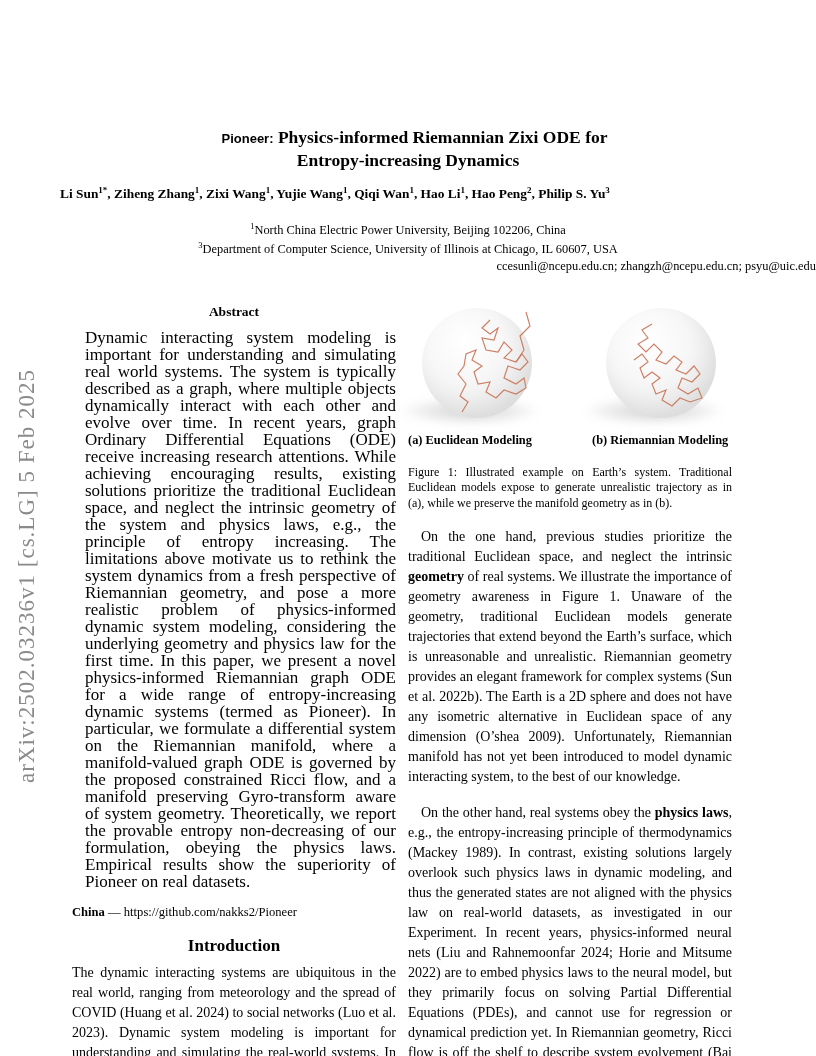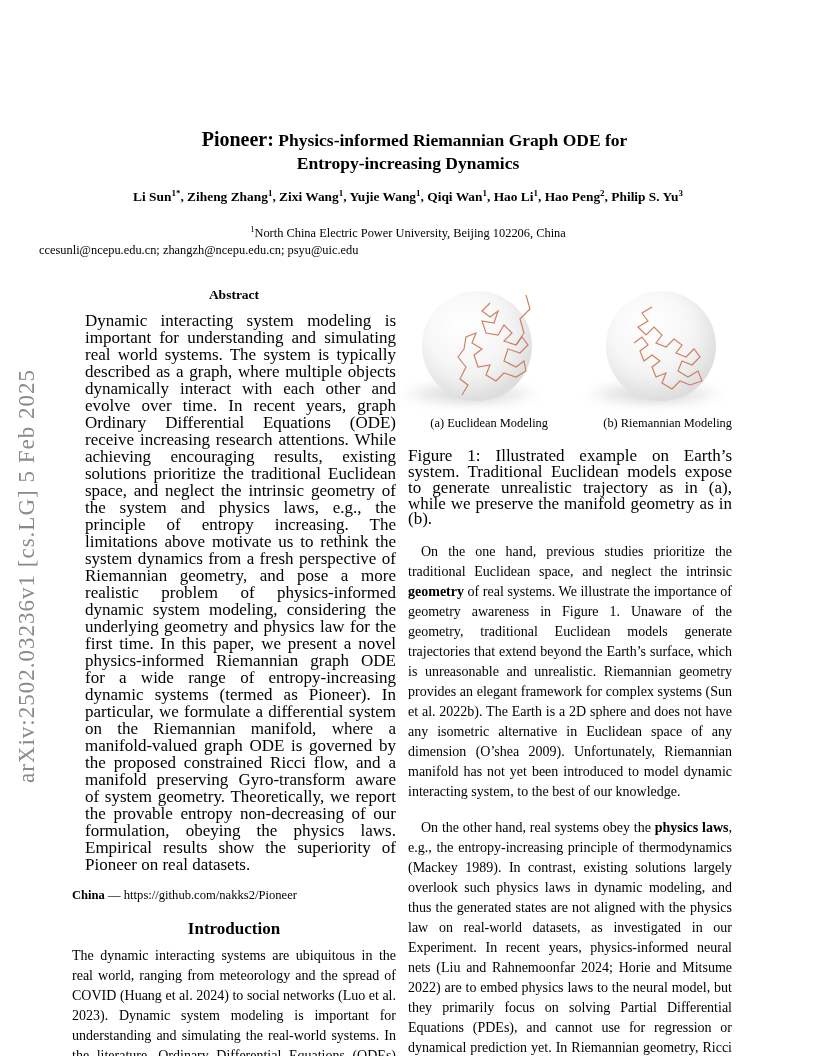--- a/index.html
+++ b/index.html
@@ -6,78 +6,79 @@
   .page{position:relative;width:816px;height:1056px;background:#ffffff;overflow:hidden;
         font-family:"Liberation Serif",serif;color:#000;}
   
   .watermark{position:absolute;top:283px;left:14px;height:500px;
              writing-mode:vertical-rl;transform:rotate(180deg);
              font-family:"Liberation Serif",serif;font-size:23px;color:#8a8a8a;
              letter-spacing:1px;white-space:nowrap;}
   
   .titleblock{margin:126px 90px 0;text-align:center;font-weight:bold;
               font-size:17.5px;line-height:1.32;}
-  .title-mono{font-family:Liberation Serif, serif;font-size:20px;margin-left:13px;}
-  .authors{margin:13px 60px 16px;text-align:center;font-weight:bold;font-size:13.4px;}
+  .title-mono{font-family:Liberation Sans, sans-serif;font-size:13px;margin-left:13px;}
+  .authors{margin:13px 60px 16px;text-align:left;font-weight:bold;font-size:13.4px;}
   .authors sup{font-weight:bold;font-size:9px;}
   .affils{margin-top:6px;text-align:center;font-size:12.4px;line-height:15.6px;}
   .affils sup{font-size:8.5px;}
-  .emails{text-align:left;font-size:12.4px;margin-top:1px;padding-left:39px;}
+  .emails{text-align:right;font-size:12.4px;margin-top:1px;padding-left:39px;}
   
   .columns{display:flex;gap:12px;padding:0 72px;margin-top:27px;}
   .col{width:324px;}
   
   .abs-heading{text-align:center;font-weight:bold;font-size:13.5px;margin:2px 0 9px;}
   .abs-text{padding-left:13px;font-size:17px;line-height:17px;text-align:justify;
             hyphens:auto;-webkit-hyphens:auto;}
   .code-line{margin-top:15px;padding-left:0;font-size:12.6px;}
   .code-line b{font-weight:bold;}
   .sec-heading{text-align:center;font-weight:bold;font-size:17px;margin:16px 0 7px;}
   .body-par{font-size:14px;line-height:20px;text-align:justify;margin:0;
             hyphens:auto;-webkit-hyphens:auto;}
   .indent{text-indent:13px;}
   .footnote{margin-top:10px;}
   .fn-rule{width:81px;border-top:1.3px solid #444;margin-bottom:5px;}
   .fn-text{font-size:11.2px;line-height:13.8px;text-align:justify;}
   .fn-first{text-indent:16px;}
   .fn-text sup{font-size:7.5px;}
   
   .fig-row{display:flex;justify-content:center;gap:44px;margin-top:4px;}
-  .sphere-block{width:140px;text-align:right;}
+  .sphere-block{width:140px;text-align:left;font-weight:bold;}
   .sphere-wrap{position:relative;width:112px;height:118px;margin:0 auto;}
   .sphere-shadow{position:absolute;left:-20px;bottom:0px;width:136px;height:26px;
     border-radius:50%;
     background:radial-gradient(ellipse at center,rgba(95,95,95,0.30) 0%,rgba(120,120,120,0.12) 52%,rgba(0,0,0,0) 74%);
     filter:blur(4px);z-index:0;}
   .sphere{position:absolute;left:0;top:2px;width:110px;height:110px;border-radius:50%;
     background:radial-gradient(circle at 38% 30%, #ffffff 0%, #f7f7f7 38%, #ececec 68%, #dddddd 96%);
     box-shadow:inset -8px -12px 20px rgba(0,0,0,0.05);z-index:1;}
   .traj-svg{position:absolute;left:0;top:0;width:116px;height:120px;z-index:2;overflow:visible;}
   .traj{fill:none;stroke:#c97457;stroke-width:1.15;stroke-linejoin:miter;opacity:0.92;}
   .subcap{font-size:12.4px;margin-top:9px;}
-  .fig-caption{margin-top:17px;font-size:17px;line-height:15.8px;text-align:justify;}
+  .fig-caption{margin-top:17px;font-size:12px;line-height:15.8px;text-align:justify;}
   .rc-par{margin-top:15px;}
   .rc-par + .rc-par{margin-top:16px;}
 </style>
 </head>
 <body>
 
 <div class="page">
 
   <div class="watermark">arXiv:2502.03236v1  [cs.LG]  5 Feb 2025</div>
 
   <div class="titleblock">
-    <span class="title-mono">Pioneer:</span><span> Physics-informed Riemannian Graph ODE for</span><br>
+    <span class="title-mono">Pioneer:</span><span> Physics-informed Riemannian Zixi ODE for</span><br>
     <span>Entropy-increasing Dynamics</span>
   </div>
 
   <div class="authors"><span>Li Sun</span><sup>1*</sup><span>, Ziheng Zhang</span><sup>1</sup><span>, Zixi Wang</span><sup>1</sup><span>, Yujie Wang</span><sup>1</sup><span>, Qiqi Wan</span><sup>1</sup><span>, Hao Li</span><sup>1</sup><span>, Hao Peng</span><sup>2</sup><span>, Philip S. Yu</span><sup>3</sup></div>
 
   <div class="affils">
     <div><sup>1</sup><span>North China Electric Power University, Beijing 102206, China</span></div>
+    <div><sup>3</sup><span>Department of Computer Science, University of Illinois at Chicago, IL 60607, USA</span></div>
     <div class="emails">ccesunli@ncepu.edu.cn; zhangzh@ncepu.edu.cn; psyu@uic.edu</div>
   </div>
 
   <div class="columns">
 
     <div class="col">
       <div class="abs-heading">Abstract</div>
       <div class="abs-text">Dynamic interacting system modeling is important for understanding and simulating real world systems. The system is typically described as a graph, where multiple objects dynamically interact with each other and evolve over time. In recent years, graph Ordinary Differential Equations (ODE) receive increasing research attentions. While achieving encouraging results, existing solutions prioritize the traditional Euclidean space, and neglect the intrinsic geometry of the system and physics laws, e.g., the principle of entropy increasing. The limitations above motivate us to rethink the system dynamics from a fresh perspective of Riemannian geometry, and pose a more realistic problem of physics-informed dynamic system modeling, considering the underlying geometry and physics law for the first time. In this paper, we present a novel physics-informed Riemannian graph ODE for a wide range of entropy-increasing dynamic systems (termed as Pioneer). In particular, we formulate a differential system on the Riemannian manifold, where a manifold-valued graph ODE is governed by the proposed constrained Ricci flow, and a manifold preserving Gyro-transform aware of system geometry. Theoretically, we report the provable entropy non-decreasing of our formulation, obeying the physics laws. Empirical results show the superiority of Pioneer on real datasets.</div>
 
       <div class="code-line">

